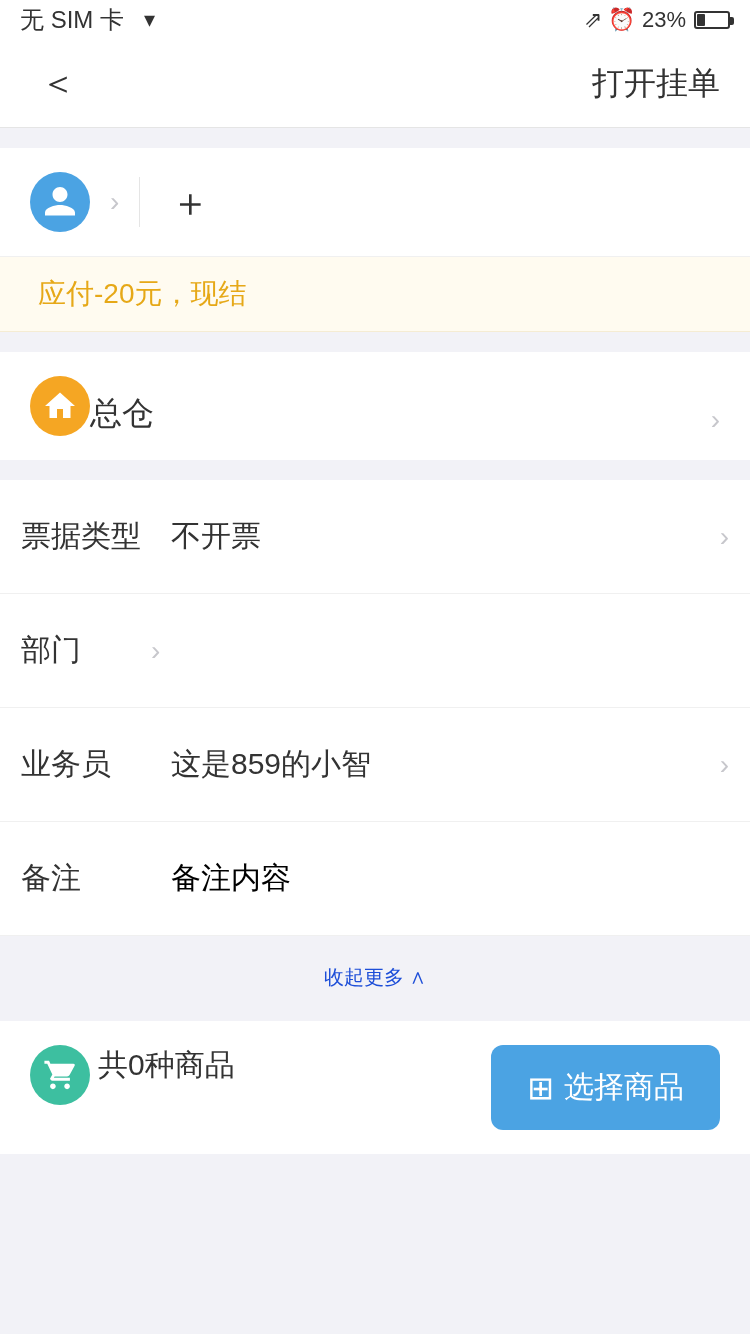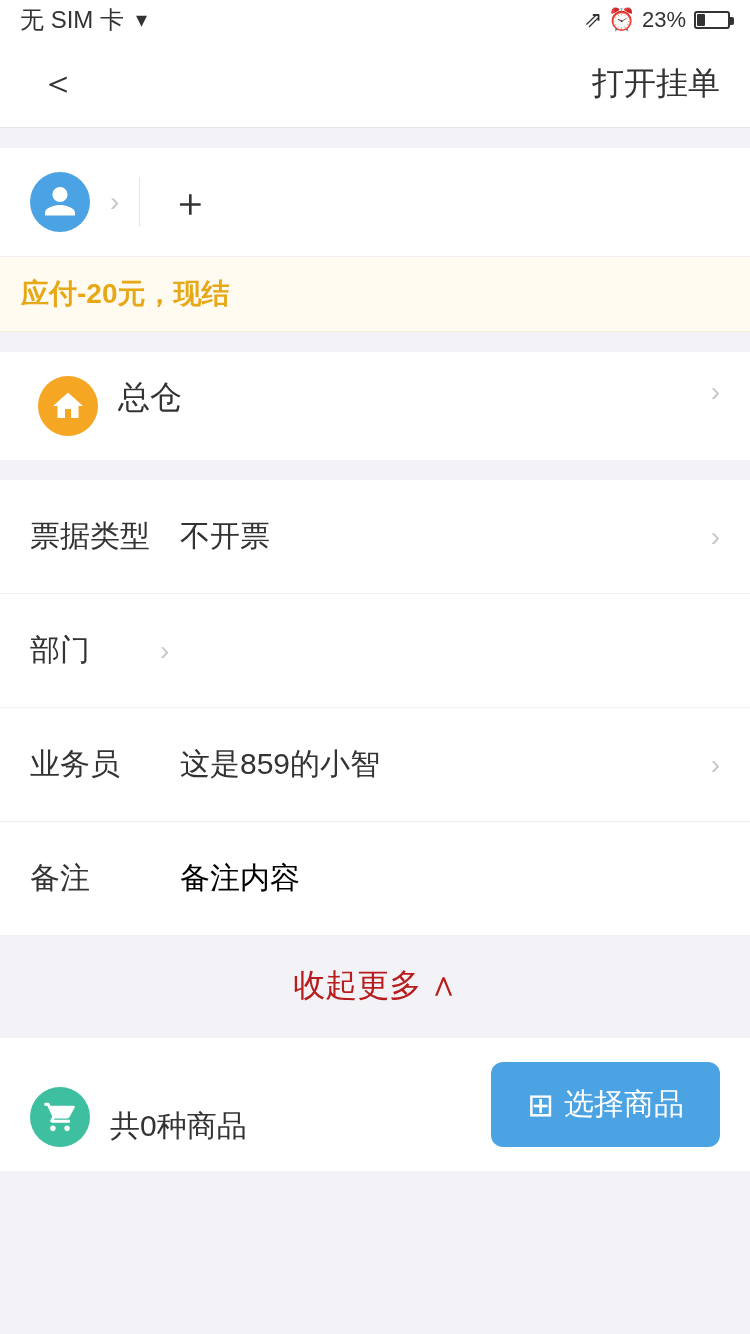--- a/index.html
+++ b/index.html
@@ -18,21 +18,21 @@
       width: 750px;
       height: 40px;
       background: #fff;
       display: flex;
       align-items: center;
       justify-content: space-between;
       padding: 0 20px;
       font-size: 24px;
       color: #333;
     }
-    .status-left { display: flex; align-items: center; gap: 12px; }
+    .status-left { display: flex; align-items: center; gap: 20px; }
     .status-center { font-weight: 600; font-size: 28px; }
     .status-right { display: flex; align-items: center; gap: 6px; font-size: 22px; }
     .wifi-icon { font-size: 22px; }
     .battery-icon {
       display: inline-block;
       width: 36px; height: 18px;
       border: 2px solid #333;
       border-radius: 3px;
       position: relative;
       margin-left: 2px;
@@ -128,35 +128,32 @@
     .plus-btn {
       font-size: 40px;
       color: #333;
       padding: 0 10px;
       cursor: pointer;
     }
 
     
     .notice-banner {
       background: #fffbf0;
-      padding: 18px 21px;
+      padding: 18px 38px;
       font-size: 28px;
       color: #e6a817;
       border-bottom: 1px solid #f5ecd3;
-      font-weight: bold;
     }
 
     
     .warehouse-row {
       display: flex;
-      align-items: flex-start;
+      align-items: flex-end;
       padding: 24px 30px;
       background: #fff;
-      gap: 20px;
-      margin-left: 8px;
     }
     .warehouse-icon {
       width: 60px; height: 60px;
       border-radius: 50%;
       background: #f5a623;
       display: flex; align-items: center; justify-content: center;
       flex-shrink: 0;
     }
     .warehouse-icon svg { width: 36px; height: 36px; fill: #fff; }
     .warehouse-name {
@@ -166,21 +163,21 @@
     }
 
     
     .form-section {
       background: #fff;
       margin-top: 20px;
     }
     .form-row {
       display: flex;
       align-items: center;
-      padding: 36px 30px;
+      padding: 36px 21px;
       border-bottom: 1px solid #f0f0f0;
       min-height: 100px;
     }
     .form-label {
       font-size: 30px;
       color: #333;
       width: 130px;
       flex-shrink: 0;
     }
     .form-value {
@@ -193,33 +190,33 @@
       color: #000000;
     }
 
     
     .collapse-bar {
       background: #f2f2f7;
       display: flex;
       align-items: flex-end;
       justify-content: center;
       padding: 28px 0;
-      font-size: 32px;
-      color: #b91c1c;
+      font-size: 20px;
+      color: #1d4ed8;
       cursor: pointer;
       gap: 8px;
     }
 
     
     .bottom-bar {
       background: #fff;
       display: flex;
-      align-items: flex-end;
+      align-items: flex-start;
       padding: 24px 30px;
-      gap: 20px;
+      gap: 8px;
       margin-top: 2px;
     }
     .product-icon {
       width: 60px; height: 60px;
       border-radius: 50%;
       background: #3dbfa0;
       display: flex; align-items: center; justify-content: center;
       flex-shrink: 0;
     }
     .product-icon svg { width: 34px; height: 34px; fill: #fff; }

